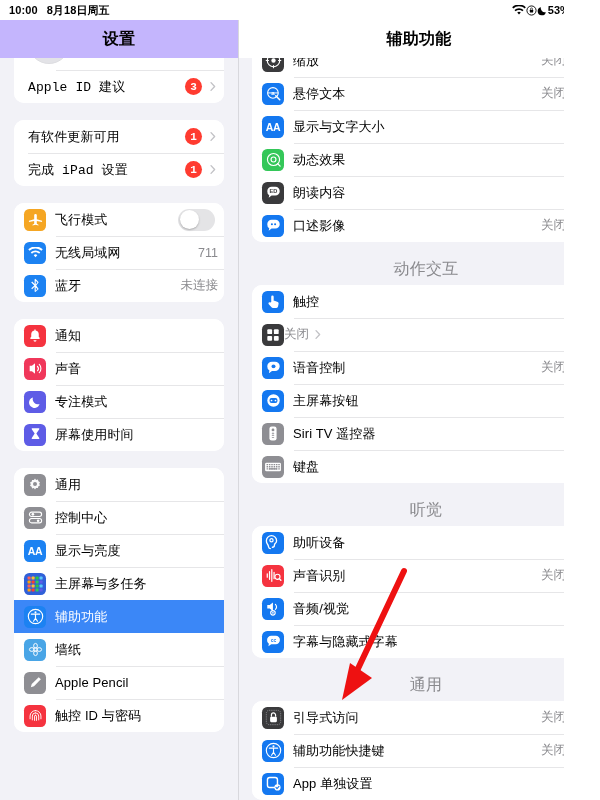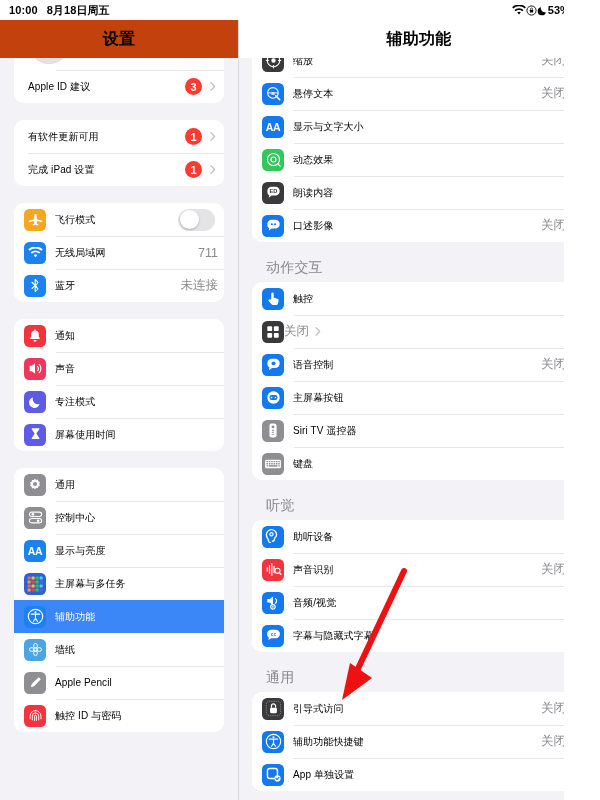--- a/index.html
+++ b/index.html
@@ -43,47 +43,47 @@
   .divider { position:absolute; top:20px; left:238px; width:1px; height:780px; background:#d8d8dd; z-index:30;}
 
   
   .navbar {
     position:absolute; top:0; left:0; right:0; height:38px;
     background:rgba(255,255,255,.94);
     display:flex; align-items:center; justify-content:center;
     z-index:20;
   }
   .navbar .title { font-size:16px; font-weight:700; color:#000; letter-spacing:.3px;}
-  .sidebar .navbar { background:#c2410c;text-align:center; }
+  .sidebar .navbar { background:#c4b5fd;text-align:center; }
   .detail  .navbar { background:#ffffff; }
 
   
   .scroll { position:absolute; top:0; left:0; right:0; bottom:0; }
 
   
   .group { margin:0 14px 17px 14px; }
   .sidebar .group { margin:0 14px 17px 14px; }
   .card {
     background:#ffffff; border-radius:10px; overflow:hidden;
   }
   .grp-title {
-    font-size:14px; color:#8a8a8e; padding:0 0 5px 14px; letter-spacing:.2px;
+    font-size:16px; color:#8a8a8e; padding:0 0 5px 14px; letter-spacing:.2px;text-align:center;
   }
   .row {
     display:flex; align-items:center; min-height:33px; height:33px;
     padding-left:10px; position:relative; background:#fff;
   }
   .row + .row::before{
     content:""; position:absolute; left:42px; right:0; top:0; height:1px; background:#e6e6e8;
   }
   .sidebar .row + .row::before{ left:42px; }
-  .row.noicon { padding-left:14px; }
+  .row.noicon { padding-left:14px;font-family:Liberation Mono, monospace; }
   .row.noicon + .row.noicon::before{ left:14px; }
   .row .label {
-    flex:1; font-size:10px; color:#000; letter-spacing:.1px; padding-left:9px; white-space:nowrap;
+    flex:1; font-size:13px; color:#000; letter-spacing:.1px; padding-left:9px; white-space:nowrap;
   }
   .row.noicon .label { padding-left:0; }
   .row .value { font-size:12.5px; color:#8a8a8e; padding-right:6px; white-space:nowrap;}
   .chev {
     width:14px; padding-right:8px; color:#c2c2c6; font-size:13px; line-height:1;
     display:flex; justify-content:flex-end;
   }
   .chev svg { display:block; }
   .badge {
     min-width:17px; height:17px; border-radius:9px; background:#ff3b30; color:#fff;

